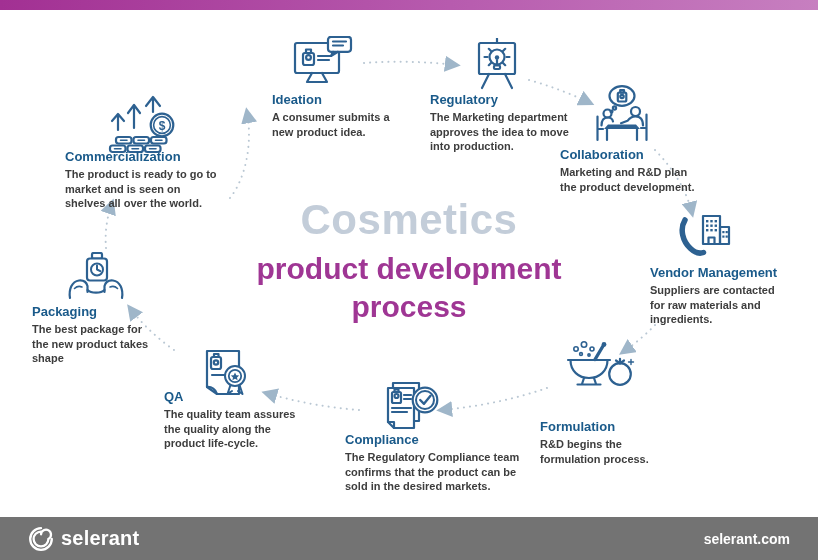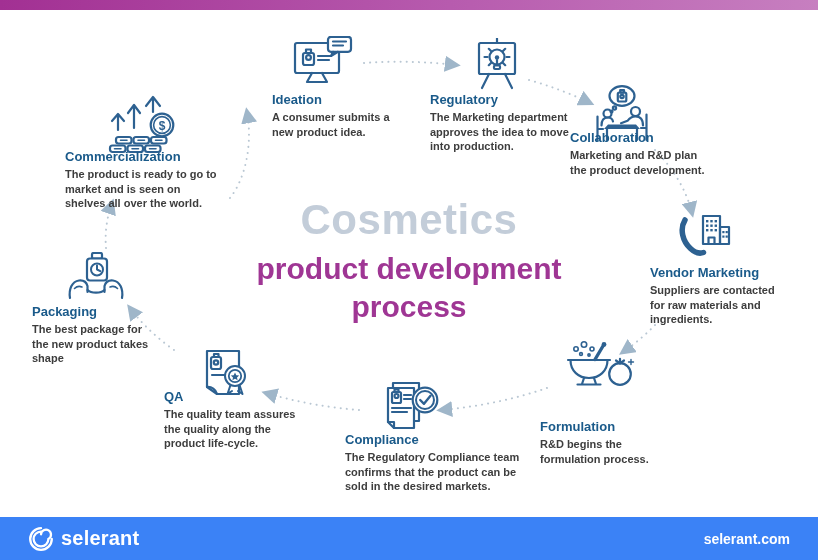--- a/index.html
+++ b/index.html
@@ -25,36 +25,36 @@
   .stage-icon svg{display:block;}
   .ic{stroke:#2d6191;stroke-width:2.2;fill:none;stroke-linecap:round;stroke-linejoin:round;}
   .icf{fill:#2d6191;stroke:none;}
   .icw{fill:#ffffff;}
 
   
   .t-ideation{left:272px;top:92px;width:118px;}
   .i-ideation{left:291px;top:36px;}
   .t-innovation{left:430px;top:92px;width:150px;}
   .i-innovation{left:474px;top:38px;}
-  .t-collaboration{left:560px;top:130px;width:140px;margin-left:10px;}
+  .t-collaboration{left:560px;top:147px;width:140px;}
   .i-collaboration{left:591px;top:85px;}
   .t-vendor{left:650px;top:265px;width:140px;}
   .i-vendor{left:676px;top:214px;}
   .t-formulation{left:540px;top:395px;width:118px;margin-top:24px;}
   .i-formulation{left:561px;top:340px;}
   .t-compliance{left:345px;top:432px;width:176px;}
   .i-compliance{left:381px;top:381px;}
   .t-qa{left:164px;top:389px;width:142px;}
   .i-qa{left:198px;top:349px;}
   .t-packaging{left:32px;top:304px;width:122px;}
   .i-packaging{left:66px;top:252px;}
   .t-commercialization{left:65px;top:149px;width:155px;}
   .i-commercialization{left:104px;top:94px;}
 
-  .footer{position:absolute;left:0;bottom:0;width:818px;height:43px;background:#3b82f6;
+  .footer{position:absolute;left:0;bottom:0;width:818px;height:43px;background:#737373;
     display:flex;align-items:center;justify-content:space-between;
     padding:0 28px;box-sizing:border-box;}
   .brand{display:flex;align-items:center;gap:7px;}
   .brand .name{color:#ffffff;font-size:20px;font-weight:bold;letter-spacing:.2px;}
   .website{color:#ffffff;font-size:14px;font-weight:bold;}
 </style>
 </head>
 <body>
 
 <div class="canvas">
@@ -263,21 +263,21 @@
     <h3>Regulatory</h3>
     <p>The Marketing department approves the idea to move into production.</p>
   </div>
 
   <div class="stage-text t-collaboration">
     <h3>Collaboration</h3>
     <p>Marketing and R&amp;D plan the product development.</p>
   </div>
 
   <div class="stage-text t-vendor">
-    <h3>Vendor Marketing</h3>
+    <h3>Vendor Management</h3>
     <p>Suppliers are contacted for raw materials and ingredients.</p>
   </div>
 
   <div class="stage-text t-formulation">
     <h3>Formulation</h3>
     <p>R&amp;D begins the formulation process.</p>
   </div>
 
   <div class="stage-text t-compliance">
     <h3>Compliance</h3>

